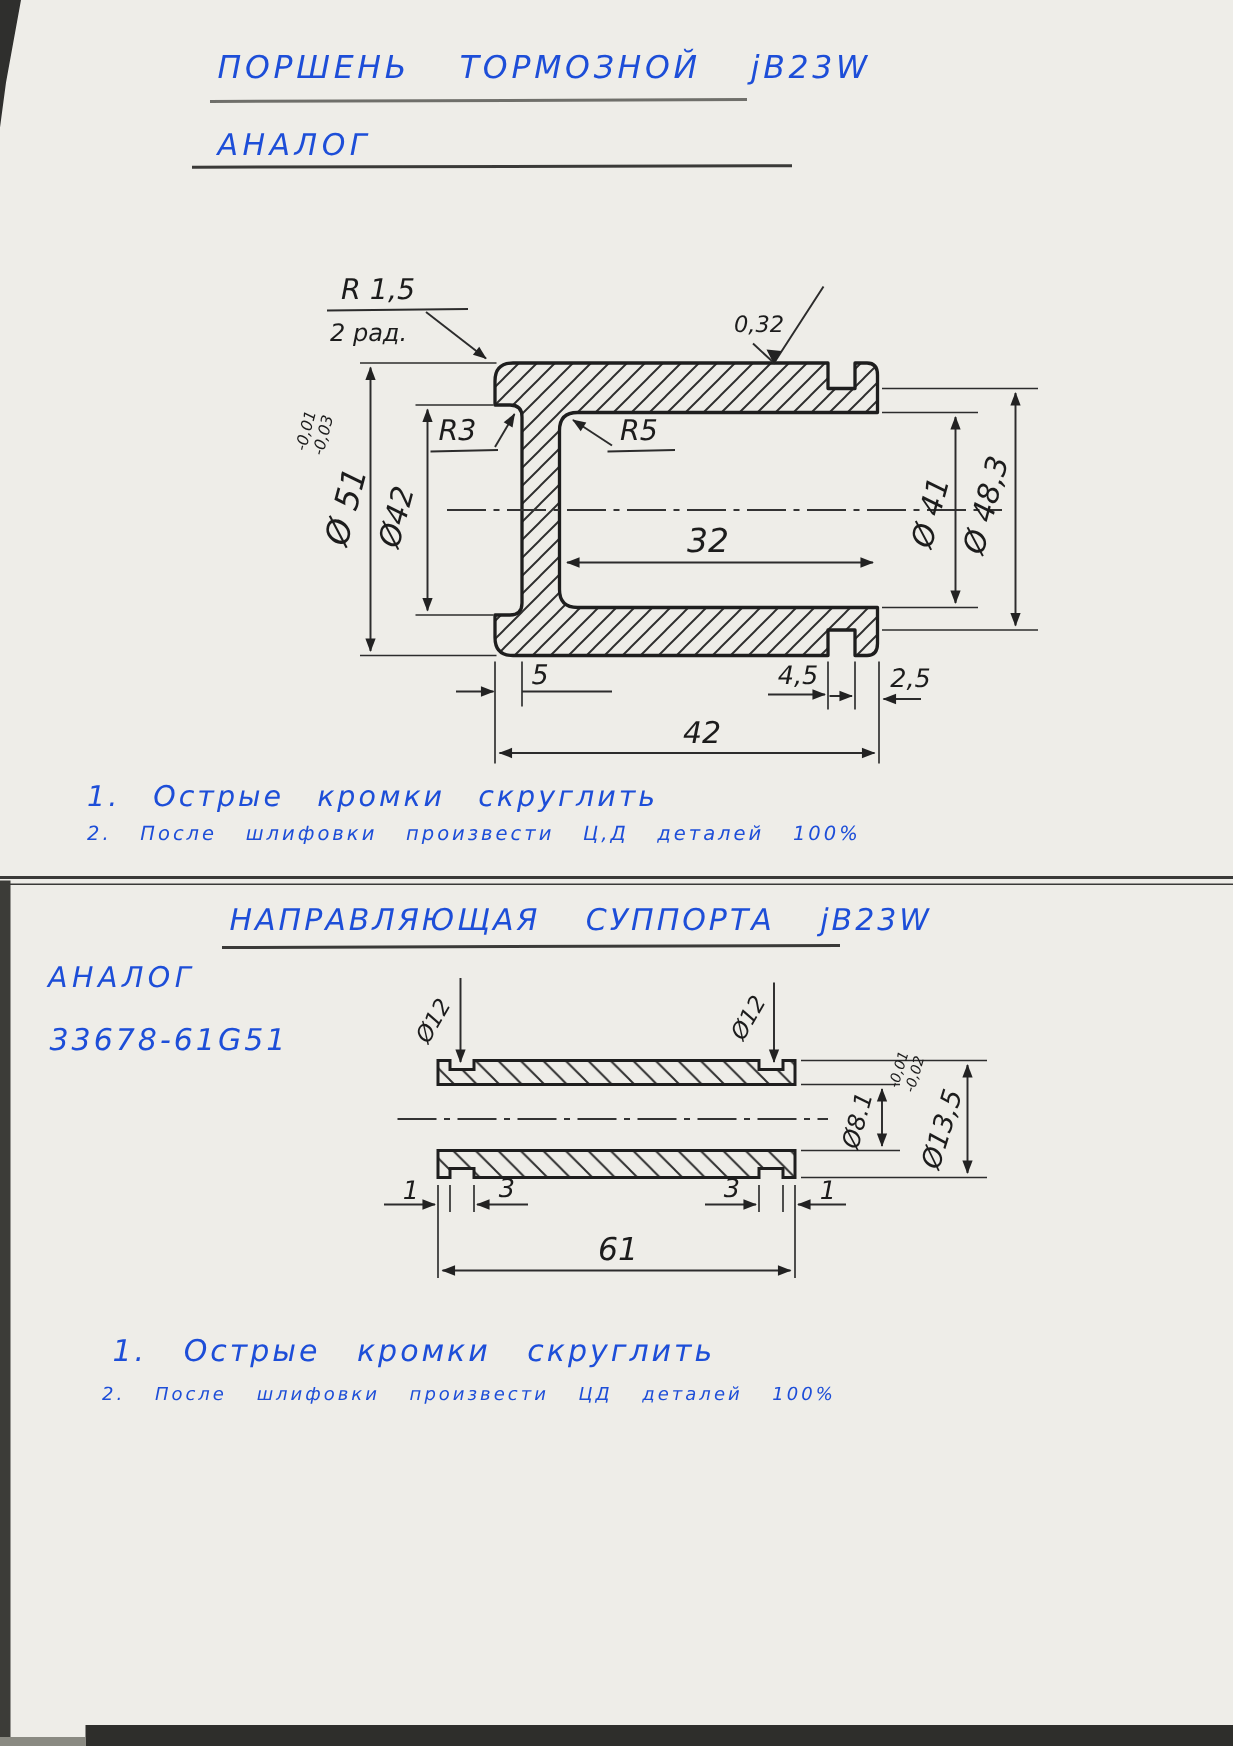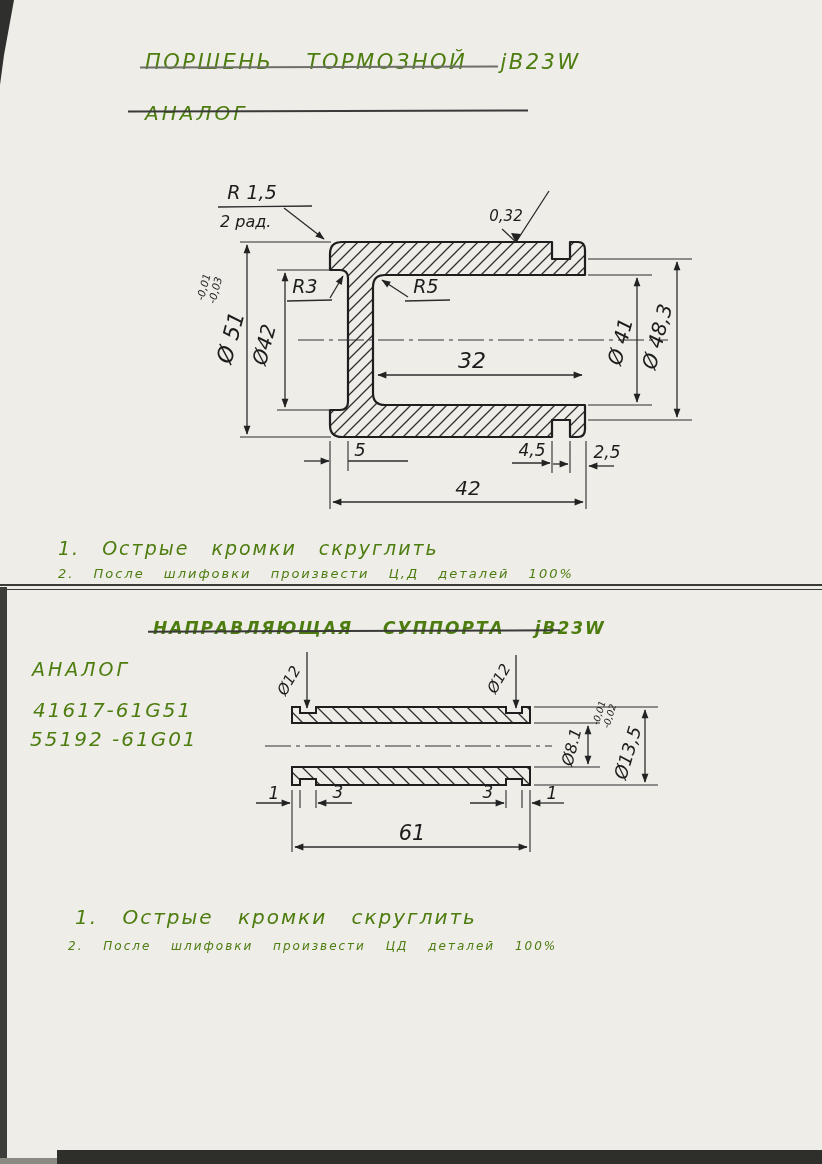--- a/index.html
+++ b/index.html
@@ -1,21 +1,21 @@
 <!DOCTYPE html>
 <html><head>
 <meta charset="utf-8">
 <style>
   html,body{margin:0;padding:0;background:#d8d6d0;}
   .page{
     position:relative;width:822px;height:1164px;margin:0 auto;
     background:#eeede8;overflow:hidden;
     font-family:"DejaVu Sans",sans-serif;color:#1d1d1d;
   }
-  .hw{position:absolute;font-style:italic;white-space:nowrap;color:#4d7c0f;margin-top:17px;}
+  .hw{position:absolute;font-style:italic;white-space:nowrap;color:#1d4ed8;}
   .rule{position:absolute;background:#3a3a38;}
   svg text{font-family:"DejaVu Sans",sans-serif;font-style:italic;fill:#1c1c1c;}
   .outline{fill:none;stroke:#1e1e1e;stroke-width:2.2;stroke-linejoin:round;}
   .dimline{stroke:#2c2c2c;stroke-width:1.3;fill:none;}
   .ext{stroke:#2c2c2c;stroke-width:1.1;fill:none;}
   .center{stroke:#333;stroke-width:1.2;fill:none;stroke-dasharray:26 5 4 5;}
 </style>
 </head>
 <body>
 
@@ -26,26 +26,25 @@
 
   <div class="hw" style="left:145px;top:84px;font-size:20px;letter-spacing:3px;">АНАЛОГ</div>
   <div class="rule" style="left:128px;top:110px;width:400px;height:2px;transform:rotate(-0.15deg);"></div>
 
   <div class="hw" style="left:58px;top:520px;font-size:19px;letter-spacing:2px;word-spacing:14px;">1. Острые кромки скруглить</div>
   <div class="hw" style="left:58px;top:549px;font-size:13px;letter-spacing:2px;word-spacing:13px;">2. После шлифовки произвести Ц,Д деталей 100%</div>
 
   <div class="rule" style="left:0;top:584px;width:822px;height:2px;"></div>
   <div class="rule" style="left:0;top:589px;width:822px;height:1px;"></div>
 
-  <div class="hw" style="left:153px;top:601px;font-size:17px;letter-spacing:2px;word-spacing:22px;font-weight:bold;">НАПРАВЛЯЮЩАЯ СУППОРТА jB23W</div>
+  <div class="hw" style="left:153px;top:601px;font-size:20px;letter-spacing:2px;word-spacing:22px;">НАПРАВЛЯЮЩАЯ СУППОРТА jB23W</div>
   <div class="rule" style="left:148px;top:630px;width:412px;height:1.5px;transform:rotate(-0.2deg);"></div>
 
   <div class="hw" style="left:32px;top:641px;font-size:19px;letter-spacing:3px;">АНАЛОГ</div>
-  <div class="hw" style="left:33px;top:681px;font-size:20px;letter-spacing:2px;">41617-61G51</div>
-  <div class="hw" style="left:30px;top:710px;font-size:20px;letter-spacing:2px;">55192 -61G01</div>
+  <div class="hw" style="left:33px;top:681px;font-size:20px;letter-spacing:2px;">33678-61G51</div>
 
   <div class="hw" style="left:75px;top:888px;font-size:20px;letter-spacing:2px;word-spacing:16px;">1. Острые кромки скруглить</div>
   <div class="hw" style="left:68px;top:922px;font-size:12px;letter-spacing:2px;word-spacing:14px;">2. После шлифовки произвести ЦД деталей 100%</div>
 
   <svg width="822" height="1164" viewBox="0 0 822 1164" style="position:absolute;left:0;top:0;">
     <defs>
       <pattern id="hp" width="12" height="12" patternUnits="userSpaceOnUse">
         <path d="M0,12 L12,0 M-3,3 L3,-3 M9,15 L15,9" stroke="#2f2f2f" stroke-width="1.3"></path>
       </pattern>
       <pattern id="hg" width="15" height="15" patternUnits="userSpaceOnUse">

